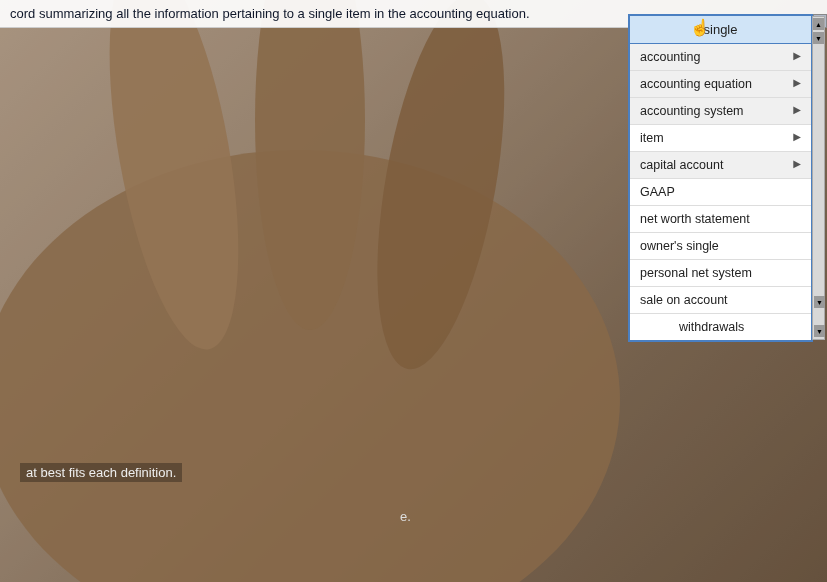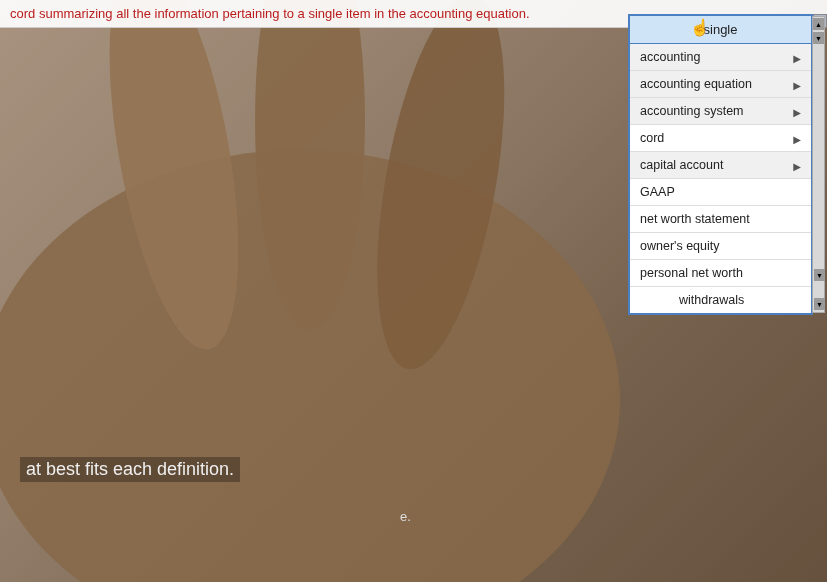--- a/index.html
+++ b/index.html
@@ -30,21 +30,21 @@
 
     
     .instruction-bar {
       position: absolute;
       top: 0;
       left: 0;
       right: 0;
       background: rgba(255,255,255,0.92);
       padding: 6px 10px;
       font-size: 13px;
-      color: #b91c1c;
+      color: #0f172a;
       border-bottom: 1px solid #ccc;
     }
 
     
     .dropdown-panel {
       position: absolute;
       top: 14px;
       right: 14px;
       width: 200px;
       background: #fff;
@@ -72,41 +72,41 @@
       transform: translateX(-30px);
       font-size: 16px;
     }
 
     .dropdown-item {
       padding: 6px 10px;
       font-size: 12.5px;
       color: #222;
       border-bottom: 1px solid #ddd;
       display: flex;
-      align-items: flex-end;
+      align-items: flex-start;
       justify-content: space-between;
       cursor: pointer;
       background: #fff;
     }
 
     .dropdown-item.has-arrow {
       background: #f0f0f0;
     }
 
     .dropdown-item .arrow-right {
       font-size: 10px;
       color: #555;
     }
 
     
     .definition-label {
       position: absolute;
       bottom: 100px;
       left: 20px;
-      font-size: 18px;
+      font-size: 13px;
       color: #eee;
       background: rgba(0,0,0,0.3);
       padding: 2px 6px;
     }
 
     
     .bottom-text-area {
       position: absolute;
       bottom: 58px;
       left: 0;
@@ -172,45 +172,48 @@
       <span>accounting equation</span>
       <span class="arrow-right">▶</span>
     </div>
 
     <div class="dropdown-item has-arrow">
       <span>accounting system</span>
       <span class="arrow-right">▶</span>
     </div>
 
     <div class="dropdown-item">
-      <span>cord</span>
+      <span>item</span>
       <span class="arrow-right">▶</span>
     </div>
 
     <div class="dropdown-item has-arrow">
       <span>capital account</span>
       <span class="arrow-right">▶</span>
     </div>
 
     <div class="dropdown-item">
       <span>GAAP</span>
     </div>
 
     <div class="dropdown-item">
       <span>net worth statement</span>
     </div>
 
     <div class="dropdown-item">
-      <span>owner's equity</span>
-    </div>
-
-    <div class="dropdown-item">
-      <span>personal net worth</span>
-    </div>
-
+      <span>owner's single</span>
+    </div>
+
+    <div class="dropdown-item">
+      <span>personal net system</span>
+    </div>
+
+    <div class="dropdown-item">
+      <span>sale on account</span>
+    </div>
 
 
     <div class="dropdown-item" style="border-bottom:none;margin-left:39px;">
       <span>withdrawals</span>
     </div>
 
     <div style="position:absolute;top:0;right:-14px;width:13px;height:100%;background:#d8d8d8;border:1px solid #aaa;">
       <div style="width:11px;height:12px;background:#999;margin:1px auto;display:flex;align-items:center;justify-content:center;font-size:7px;cursor:pointer;">▲</div>
       <div style="width:11px;height:12px;background:#999;margin:1px auto;display:flex;align-items:center;justify-content:center;font-size:7px;cursor:pointer;margin-top:2px;">▼</div>
       <div style="width:11px;height:12px;background:#999;margin:1px auto;display:flex;align-items:center;justify-content:center;font-size:7px;cursor:pointer;position:absolute;bottom:30px;left:1px;">▼</div>

